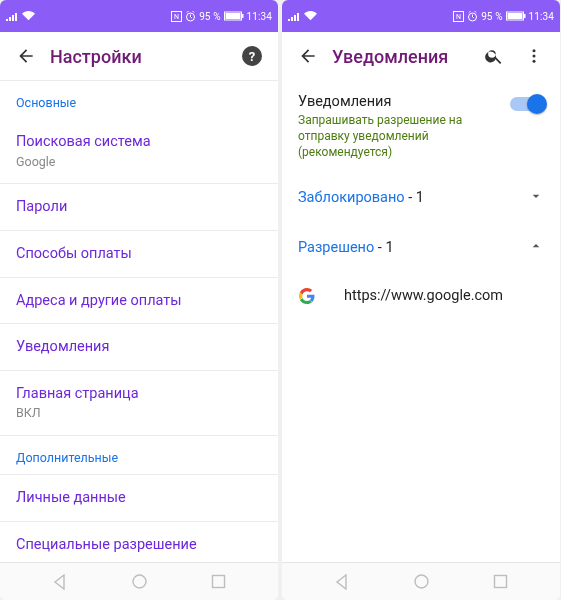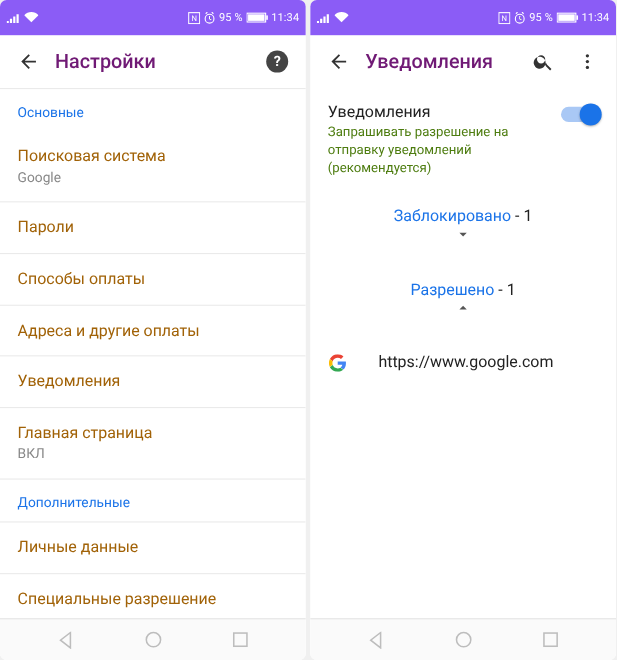--- a/index.html
+++ b/index.html
@@ -16,32 +16,32 @@
   
   .appbar { height: 48px; display: flex; align-items: center; padding: 0 6px; }
   .appbar .iconbtn { width: 40px; height: 40px; display: flex; align-items: center; justify-content: center; }
   .appbar .title { font-size: 18px; font-weight: 500; color: #701a75; flex: 1; padding-left: 4px; }
   .help-circle { width: 20px; height: 20px; border-radius: 50%; background: #444; color: #fff; display: flex; align-items: center; justify-content: center; font-size: 13px; font-weight: 700; }
 
   .content { flex: 1; overflow-y: hidden; }
   .section-title { color: #1a73e8; font-size: 12.5px; font-weight: 400; padding: 14px 16px 9px 16px; }
   .row { padding: 13px 16px 13px 16px; border-bottom: 1px solid #eaeaea; }
   .row-bt { border-top: 1px solid #eaeaea; }
-  .row .primary { font-size: 14.5px; color: #a16207; line-height: 1.35; }
+  .row .primary { font-size: 14.5px; color: #6d28d9; line-height: 1.35; }
   .row .secondary { font-size: 12.5px; color: #888; margin-top: 2px; line-height: 1.35; }
 
   
   .notif-block { padding: 13px 16px 12px 16px; display: flex; align-items: flex-start; }
   .notif-text { flex: 1; padding-right: 12px; }
   .notif-text .primary { font-size: 14.5px; color: #222; }
   .notif-text .secondary { font-size: 12px; color: #4d7c0f; margin-top: 2px; line-height: 1.35; }
   .switch { margin-top: 4px; width: 34px; height: 14px; border-radius: 8px; background: #a9c8f5; position: relative; }
   .switch .knob { position: absolute; right: -3px; top: -3px; width: 20px; height: 20px; border-radius: 50%; background: #1a73e8; box-shadow: 0 1px 2px rgba(0,0,0,.3); }
 
-  .exp-row { padding: 15px 16px; display: flex; align-items: center; font-size: 14.5px; color: #222; flex-direction: column; }
+  .exp-row { padding: 15px 16px; display: flex; align-items: center; font-size: 14.5px; color: #222; }
   .exp-row .lbl { flex: 1; }
   .exp-row .blue { color: #1a73e8; }
   .exp-row .chev { color: #555; }
 
   .site-row { padding: 14px 16px; display: flex; align-items: center; font-size: 14.5px; color: #222; }
   .site-row .g-icon { width: 18px; height: 18px; margin-right: 28px; display:flex; align-items:center; justify-content:center; }
   .g-icon svg { display:block; }
 
   
   .navbar { height: 38px; background: #fafafa; border-top: 1px solid #e4e4e4; display: flex; align-items: center; justify-content: space-evenly; margin-top: auto; }

